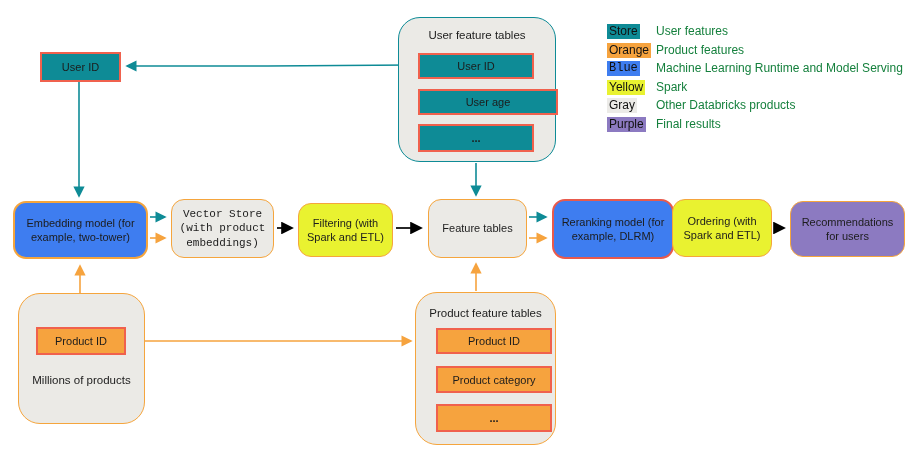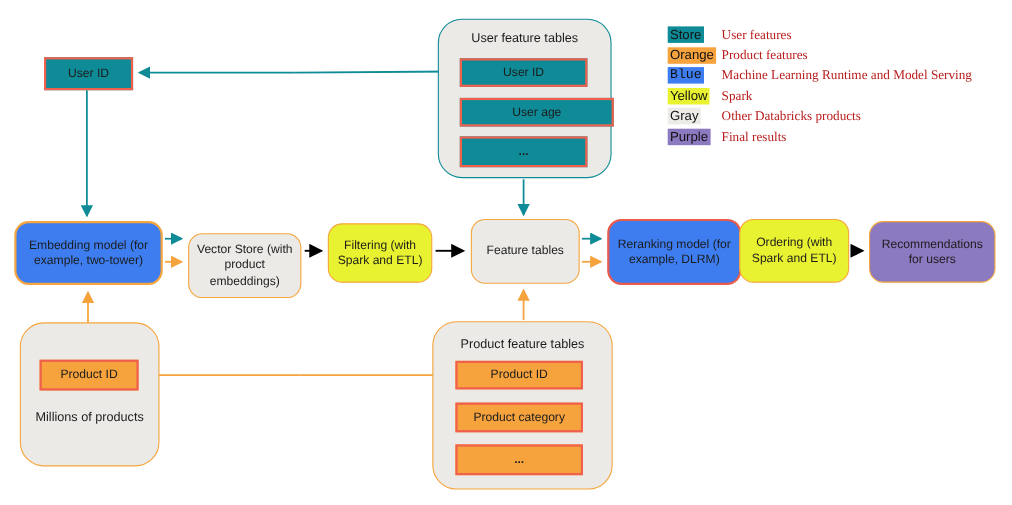--- a/index.html
+++ b/index.html
@@ -47,21 +47,21 @@
     display:grid;grid-template-columns:49px auto;row-gap:3.6px;column-gap:0;
     font-size:12px;line-height:15px;align-items:center;
   }
   .legend-chip{justify-self:start;padding:0 2px;color:#111;}
   .chip-green{background:#0E8B96;}
   .chip-orange{background:#F6A33E;}
   .chip-blue{background:#3E7DF0;font-family:Liberation Mono, monospace;}
   .chip-yellow{background:#E9F230;}
   .chip-gray{background:#ECEBE8;}
   .chip-purple{background:#8C7AC1;}
-  .legend-label{white-space:nowrap;color:#b91c1c;font-family:Liberation Serif, serif;}
+  .legend-label{white-space:nowrap;color:#15803d;}
 </style>
 </head>
 <body>
 
 <div class="canvas">
 
   <svg class="edges" viewBox="0 0 920 459">
     <defs>
       <marker id="m-teal" viewBox="0 0 10 10" refX="8.5" refY="5" markerWidth="7" markerHeight="7" orient="auto">
         <path d="M0,0 L10,5 L0,10 z" fill="#0E8B96"></path>
@@ -126,21 +126,21 @@
     <span class="legend-chip chip-gray">Gray</span>
     <span class="legend-label">Other Databricks products</span>
     <span class="legend-chip chip-purple">Purple</span>
     <span class="legend-label">Final results</span>
   </div>
 
   <div class="node blue-node rounded" style="left:13px;top:201px;width:135px;height:58px;">
     <span>Embedding model (for example, two-tower)</span>
   </div>
 
-  <div class="node gray-node rounded" style="left:171px;top:212px;width:103px;height:59px;">
+  <div class="node gray-node rounded" style="left:171px;top:199px;width:103px;height:59px;font-family:Liberation Mono, monospace;">
     <span>Vector Store (with product embeddings)</span>
   </div>
 
   <div class="node yellow-node rounded" style="left:298px;top:203px;width:95px;height:54px;">
     <span>Filtering (with Spark and ETL)</span>
   </div>
 
   <div class="node gray-node rounded" style="left:428px;top:199px;width:99px;height:59px;">
     <span>Feature tables</span>
   </div>
@@ -155,20 +155,20 @@
 
   <div class="node yellow-node rounded" style="left:672px;top:199px;width:100px;height:58px;">
     <span>Ordering (with Spark and ETL)</span>
   </div>
 
   <div class="container-box orange-border" style="left:18px;top:293px;width:127px;height:131px;">
     <div class="table-row orange-box" style="left:17px;top:33px;width:90px;height:28px;">Product ID</div>
     <div class="caption" style="top:80px;">Millions of products</div>
   </div>
 
-  <div class="container-box orange-border" style="left:393px;top:292px;width:164px;height:153px;">
+  <div class="container-box orange-border" style="left:415px;top:292px;width:141px;height:153px;">
     <div class="container-title" style="top:14px;">Product feature tables</div>
     <div class="table-row orange-box" style="left:20px;top:35px;width:116px;height:26px;">Product ID</div>
     <div class="table-row orange-box" style="left:20px;top:73px;width:116px;height:27px;">Product category</div>
     <div class="table-row orange-box" style="left:20px;top:111px;width:116px;height:28px;font-weight:bold;">...</div>
   </div>
 
 </div>
 
 </body></html>

